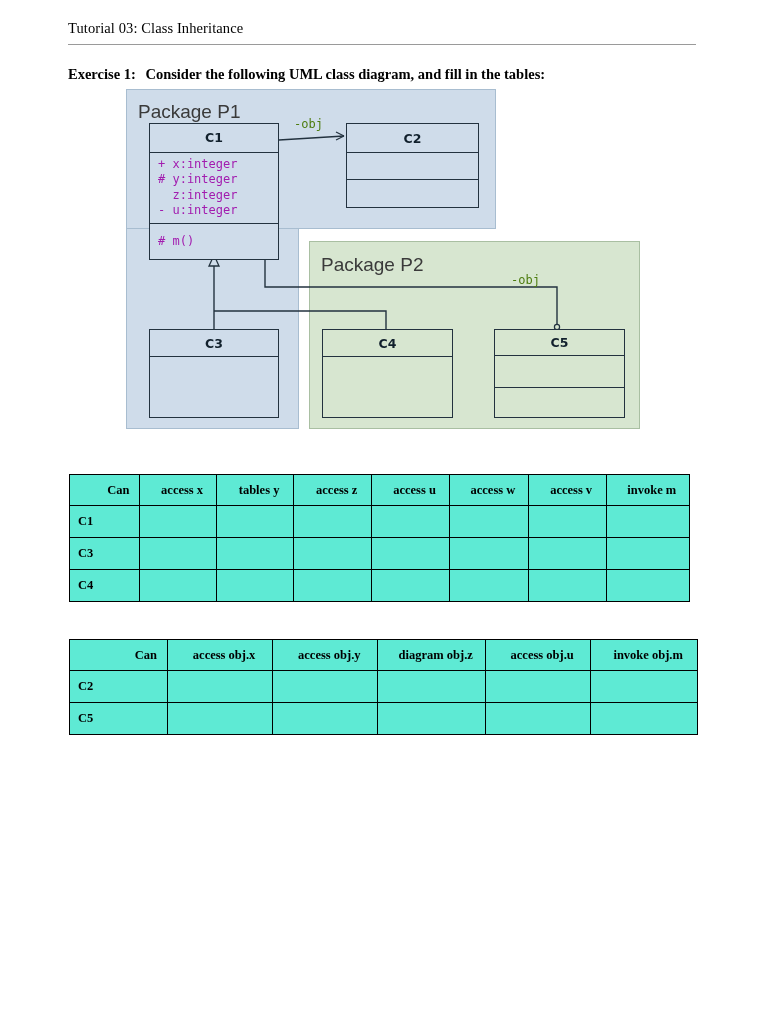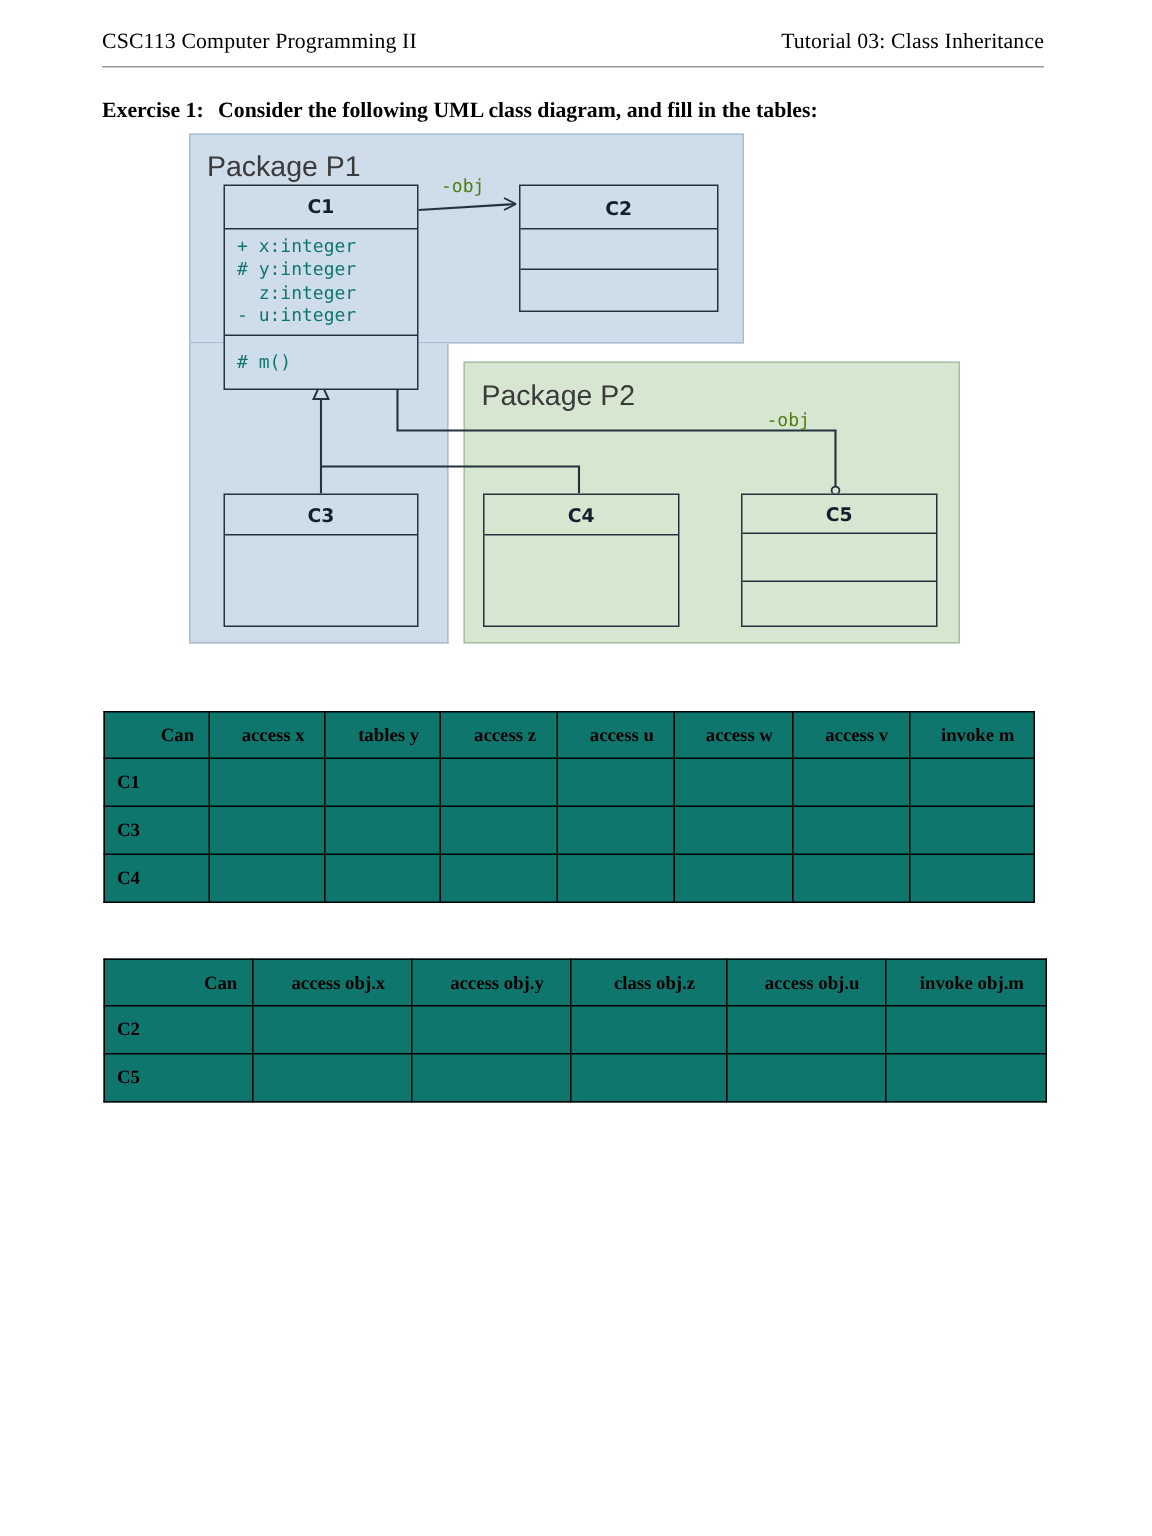--- a/index.html
+++ b/index.html
@@ -124,21 +124,21 @@
     font-weight: bold;
     color: #11202c;
   }
   .uml-members {
     flex-direction: column;
     align-items: flex-start;
     justify-content: center;
     padding: 4px 0 4px 8px;
     font-family: "DejaVu Sans Mono", monospace;
     font-size: 12px;
-    color: #0f766e;
+    color: #a21caf;
     line-height: 15.5px;
     display: flex;
   }
   .uml-member { white-space: pre; }
 
   
   .class-c1 { left: 149px; top: 123px; width: 130px; height: 137px; }
   .class-c1 .r-name    { height: 30px; }
   .class-c1 .r-attrs   { height: 71px; }
   .class-c1 .r-ops     { height: 36px; }
@@ -178,21 +178,21 @@
   }
   .lbl-obj1 { left: 294px; top: 117px; }
   .lbl-obj2 { left: 511px; top: 273px; }
 
   
   table.fill-table {
     position: absolute;
     border-collapse: collapse;
     font-family: "Liberation Serif", serif;
     font-size: 12.5px;
-    background: #0f766e;
+    background: #5eead4;
   }
   table.fill-table th,
   table.fill-table td {
     border: 1px solid #000000;
     padding: 0;
     font-weight: bold;
   }
   table.fill-table th {
     height: 30px;
     text-align: center;
@@ -213,21 +213,20 @@
   }
   table.fill-table td.blank { }
 
   #table1 { left: 69px; top: 474px; width: 621px; }
   #table2 { left: 69px; top: 639px; width: 629px; }
 </style>
 </head>
 <body>
 
 <div class="page-header">
-  <span>CSC113 Computer Programming II</span>
   <span>Tutorial 03: Class Inheritance</span>
 </div>
 <div class="header-rule"></div>
 
 <div class="exercise-line">
   <span class="ex-label">Exercise 1:</span>
   <span>Consider the following UML class diagram, and fill in the tables:</span>
 </div>
 
 <div class="diagram">
@@ -338,21 +337,21 @@
     </tr>
   </tbody>
 </table>
 
 <table class="fill-table" id="table2">
   <thead>
     <tr>
       <th class="can-col" style="width:104px">Can</th>
       <th style="width:105px">access obj.x</th>
       <th style="width:105px">access obj.y</th>
-      <th style="width:105px">class obj.z</th>
+      <th style="width:105px">diagram obj.z</th>
       <th style="width:105px">access obj.u</th>
       <th style="width:105px">invoke obj.m</th>
     </tr>
   </thead>
   <tbody>
     <tr>
       <td class="row-label">C2</td>
       <td class="blank"></td>
       <td class="blank"></td>
       <td class="blank"></td>

